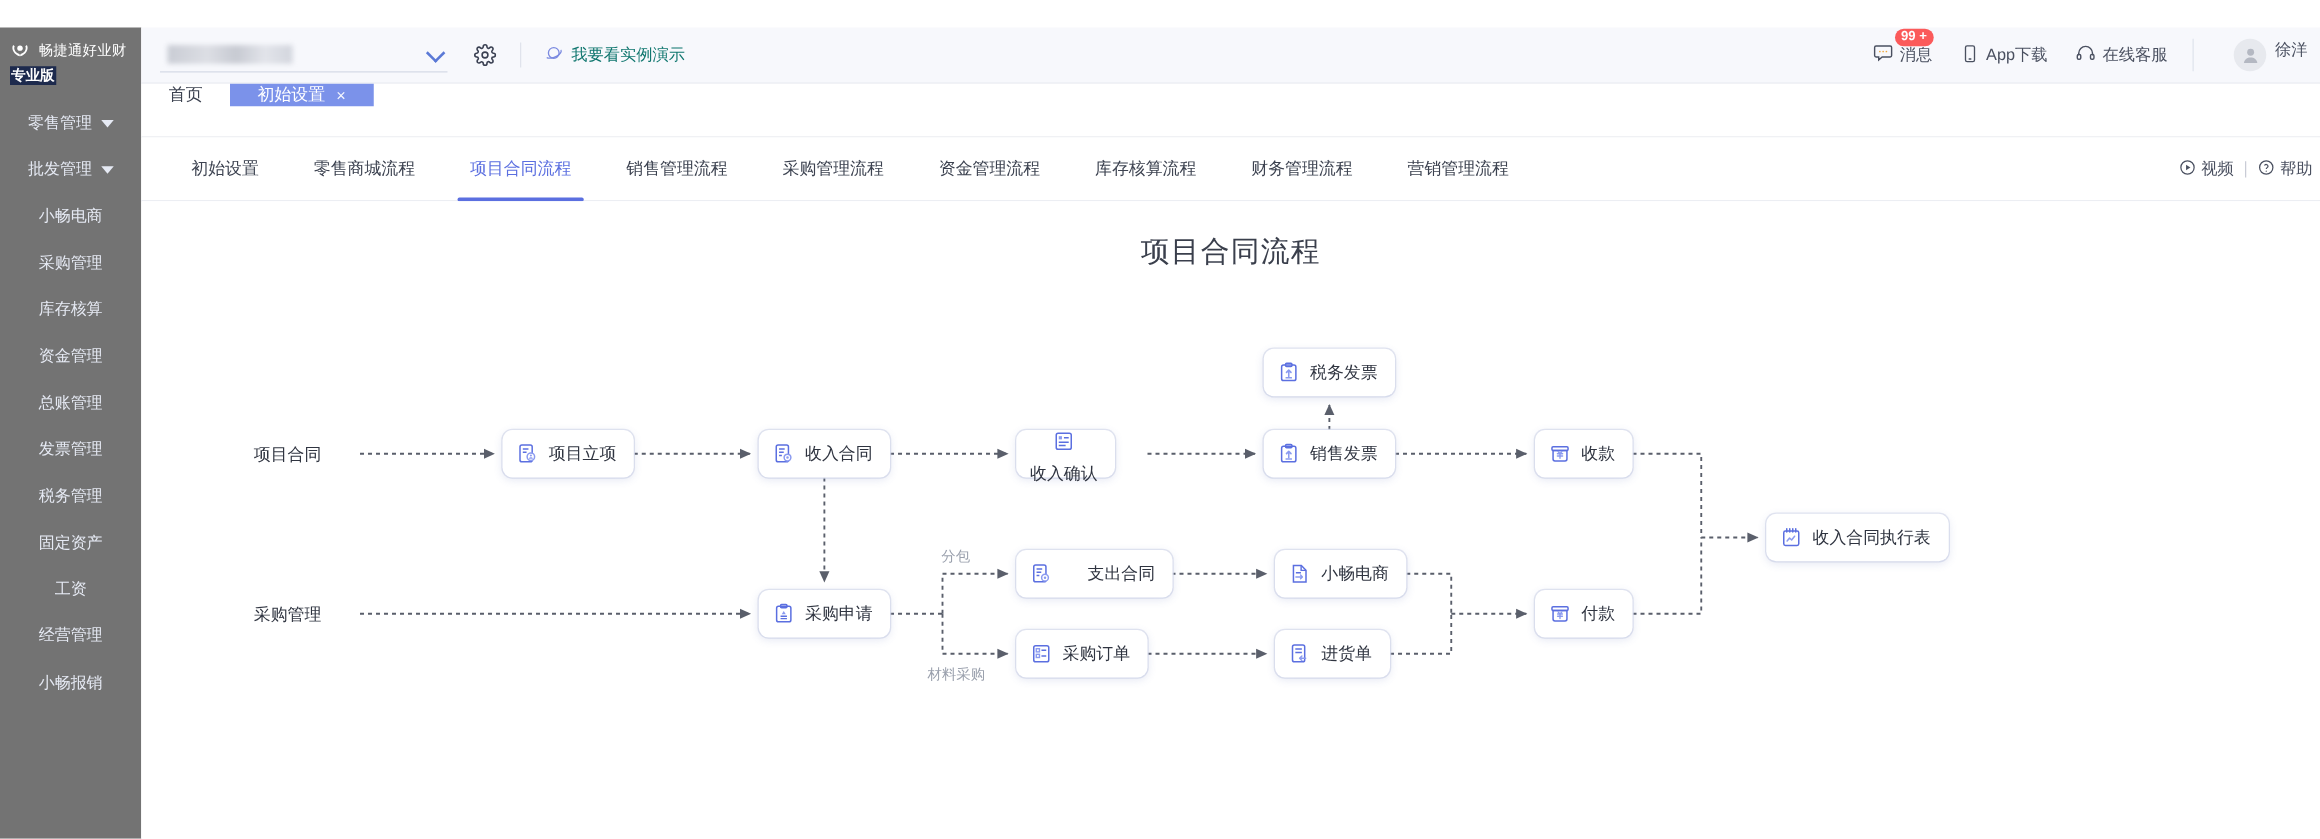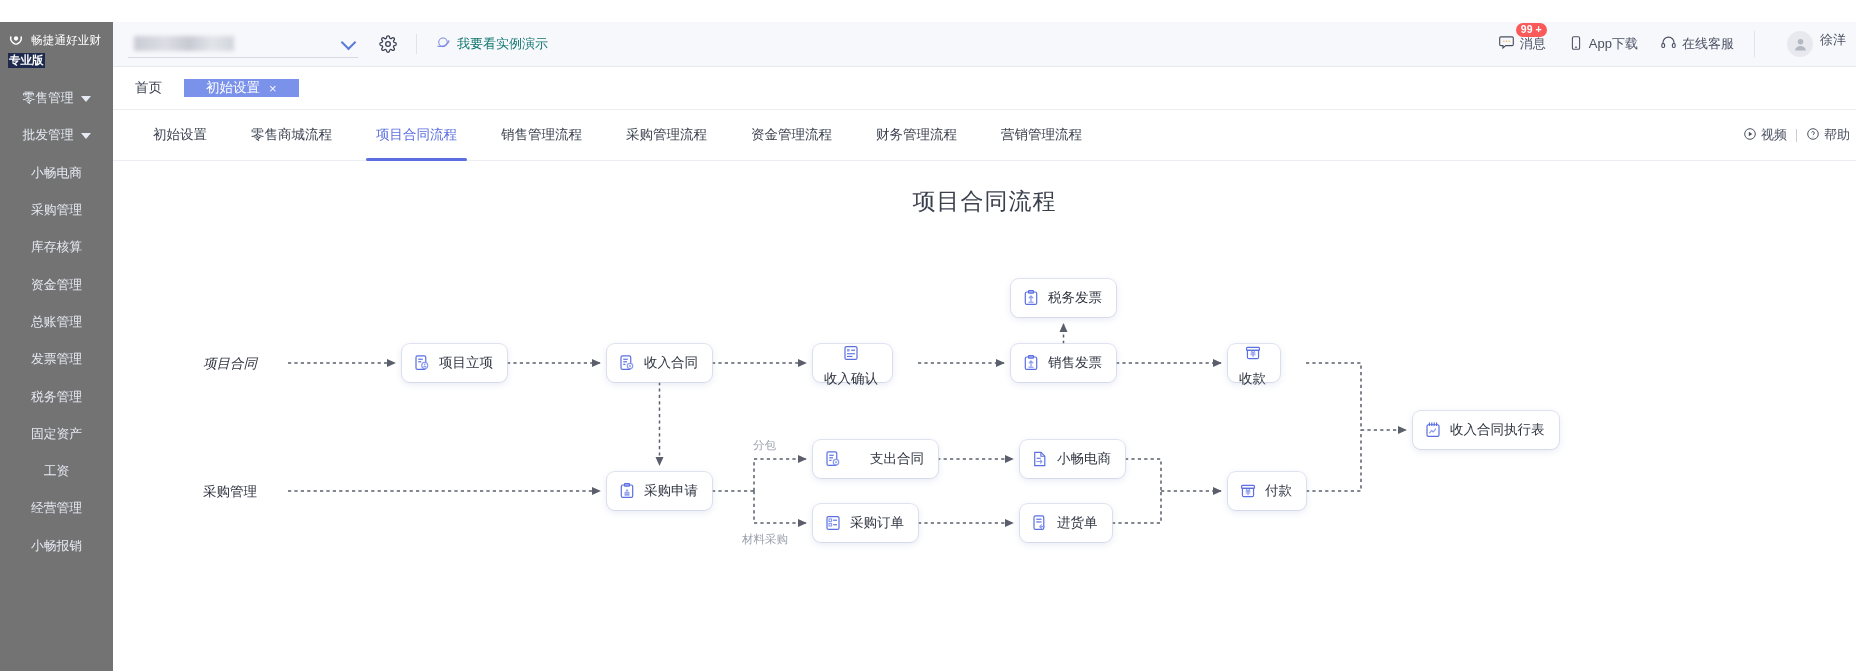--- a/index.html
+++ b/index.html
@@ -316,21 +316,21 @@
             <circle cx="12" cy="8.2" r="3.9"></circle>
             <path d="M4.4 20.4c.4-4 3.7-6.2 7.6-6.2s7.2 2.2 7.6 6.2z"></path>
           </svg>
         </span>
         <span>徐洋</span>
       </div>
     </div>
   </div>
 
   <div class="pagetabs">
-    <div id="page-tab-list" style="display:flex;align-items:center">
+    <div id="page-tab-list" style="display:flex;align-items:flex-start">
         <div class="ptab">
           <span>首页</span>
         </div>
         <div class="ptab active">
           <span>初始设置</span>
           <span class="x">×</span>
         </div>
       </div>
   </div>
 
@@ -346,20 +346,23 @@
           <span>项目合同流程</span>
         </div>
         <div class="stab">
           <span>销售管理流程</span>
         </div>
         <div class="stab">
           <span>采购管理流程</span>
         </div>
         <div class="stab">
           <span>资金管理流程</span>
+        </div>
+        <div class="stab">
+          <span>库存核算流程</span>
         </div>
         <div class="stab">
           <span>财务管理流程</span>
         </div>
         <div class="stab">
           <span>营销管理流程</span>
         </div>
       </div>
     <div class="subtabs-right">
       <div class="sr-item">
@@ -469,21 +472,21 @@
           <span class="nicon">
             <svg width="18" height="18" viewBox="0 0 24 24">
               <rect x="4.4" y="4" width="15.2" height="16.6" rx="2" fill="none" stroke="#5b6fe0" stroke-width="1.6"></rect>
               <rect x="8.6" y="2.2" width="6.8" height="3.4" rx="1.1" fill="none" stroke="#5b6fe0" stroke-width="1.6"></rect>
               <path d="M12 16.2V9.4M12 9.4l-2.4 2.4M12 9.4l2.4 2.4" stroke="#8b9bf0" stroke-width="1.7" fill="none" stroke-linecap="round" stroke-linejoin="round"></path>
               <line x1="8.6" y1="17.6" x2="15.4" y2="17.6" stroke="#8b9bf0" stroke-width="1.6"></line>
             </svg>
           </span>
           <span class="nlabel">销售发票</span>
         </div>
-        <div class="node" style="left: 1115px; top: 183px; flex-direction: column;">
+        <div class="node" style="left: 1115px; top: 183px;">
           <span class="nicon">
             <svg width="18" height="18" viewBox="0 0 24 24">
               <path d="M4.6 8.4h14.8v9.2a2 2 0 01-2 2H6.6a2 2 0 01-2-2z" fill="none" stroke="#5b6fe0" stroke-width="1.6"></path>
               <rect x="3.4" y="4.6" width="17.2" height="3.8" rx="1.2" fill="none" stroke="#5b6fe0" stroke-width="1.6"></rect>
               <path d="M9.2 12h5.6M9.2 14.4h5.6M12 16.8v-4.8l-2-2.4M12 12l2-2.4" stroke="#8b9bf0" stroke-width="1.5" fill="none" stroke-linecap="round"></path>
             </svg>
           </span>
           <span class="nlabel">收款</span>
         </div>
         <div class="node" style="left: 1300px; top: 250px;">
@@ -563,20 +566,20 @@
               <rect x="4" y="2.6" width="13" height="18" rx="2" fill="none" stroke="#5b6fe0" stroke-width="1.6"></rect>
               <line x1="7" y1="7" x2="14" y2="7" stroke="#5b6fe0" stroke-width="1.6"></line>
               <line x1="7" y1="10.6" x2="14" y2="10.6" stroke="#5b6fe0" stroke-width="1.6"></line>
               <path d="M18 16.8h-6M14 14.4l-2.4 2.4L14 19.2" stroke="#8b9bf0" stroke-width="1.6" fill="none" stroke-linecap="round" stroke-linejoin="round"></path>
             </svg>
           </span>
           <span class="nlabel">进货单</span>
         </div>
       </div>
     <div id="label-layer">
-        <div class="rowlabel" style="left: 90px; top: 194px; font-style: italic;">项目合同</div>
+        <div class="rowlabel" style="left: 90px; top: 194px;">项目合同</div>
         <div class="rowlabel" style="left: 90px; top: 322px;">采购管理</div>
         <div class="edgelabel" style="left: 640px; top: 277px;">分包</div>
         <div class="edgelabel" style="left: 629px; top: 371px;">材料采购</div>
       </div>
   </div>
 
 </div>
 
 </body></html>

